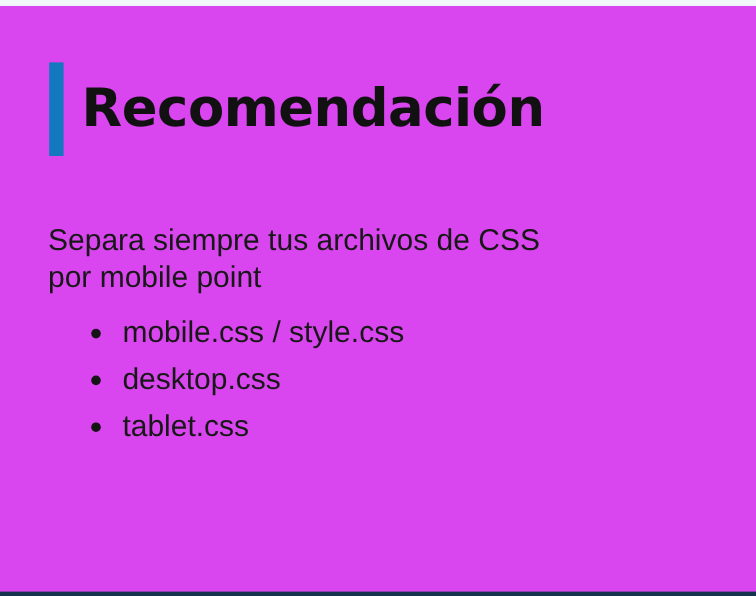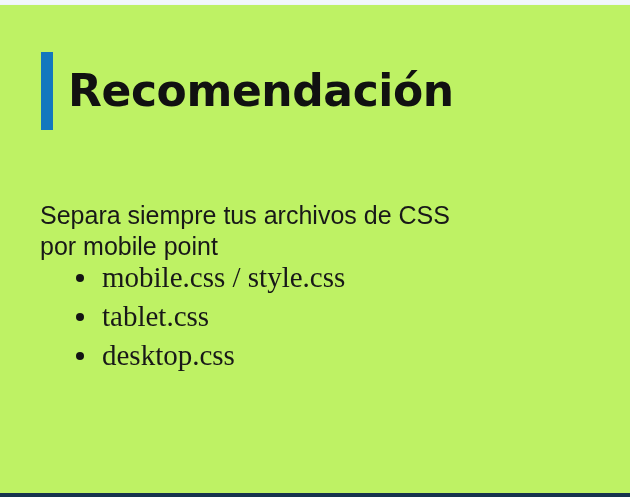--- a/index.html
+++ b/index.html
@@ -9,21 +9,21 @@
     background: #ffffff;
   }
   body {
     font-family: "Liberation Sans", sans-serif;
   }
 
   .slide {
     position: relative;
     width: 630px;
     height: 497px;
-    background: #bef264;
+    background: #d946ef;
     overflow: hidden;
     box-sizing: border-box;
   }
 
   
   .edge-top {
     position: absolute;
     left: 0;
     top: 0;
     width: 630px;
@@ -70,21 +70,21 @@
     line-height: 1.05;
     color: #111111;
     letter-spacing: -0.4px;
     white-space: nowrap;
   }
 
   
   .body-copy {
     position: absolute;
     left: 40px;
-    top: 200px;
+    top: 185px;
     width: 520px;
     margin: 0;
     font-family: "Liberation Sans", sans-serif;
     font-size: 25px;
     font-weight: normal;
     line-height: 31px;
     color: #181818;
   }
   .body-copy .line {
     display: block;
@@ -99,22 +99,22 @@
     margin: 0;
     padding: 0;
     list-style: none;
     width: 520px;
   }
   .bullet-item {
     position: relative;
     height: 39px;
     line-height: 39px;
     padding-left: 62px;
-    font-family: Liberation Serif, serif;
-    font-size: 29px;
+    font-family: Liberation Sans, sans-serif;
+    font-size: 25px;
     font-weight: normal;
     color: #181818;
     white-space: nowrap;
   }
   .bullet-dot {
     position: absolute;
     left: 36px;
     top: 50%;
     margin-top: -4px;
     width: 8px;
@@ -143,23 +143,23 @@
     <span class="line">por mobile point</span>
   </p>
 
   <ul class="bullet-list">
     <li class="bullet-item">
       <span class="bullet-dot"></span>
       <span class="bullet-label">mobile.css / style.css</span>
     </li>
     <li class="bullet-item">
       <span class="bullet-dot"></span>
-      <span class="bullet-label">tablet.css</span>
+      <span class="bullet-label">desktop.css</span>
     </li>
     <li class="bullet-item">
       <span class="bullet-dot"></span>
-      <span class="bullet-label">desktop.css</span>
+      <span class="bullet-label">tablet.css</span>
     </li>
   </ul>
 
   <div class="edge-bottom"></div>
 
 </div>
 
 </body></html>

